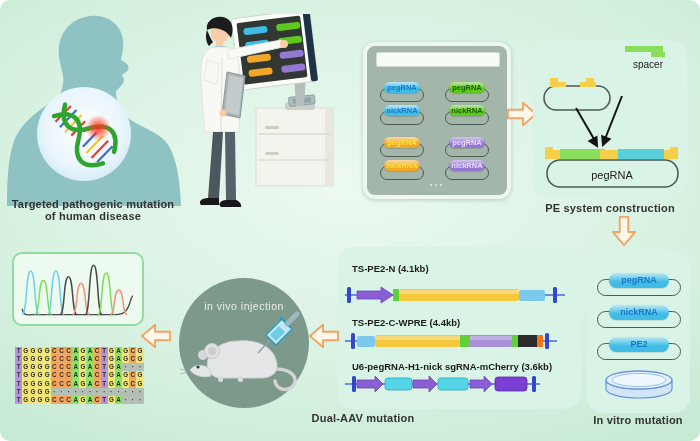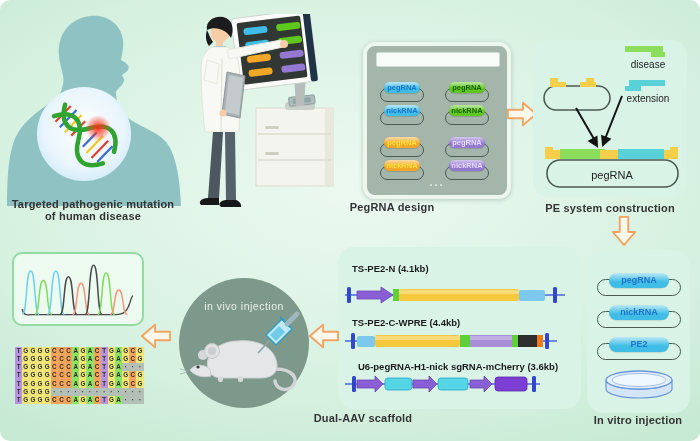--- a/index.html
+++ b/index.html
@@ -160,21 +160,20 @@
         <div class="pill pill-orange" style="left: 17px; top: 91px;">pegRNA</div>
         <div class="plasmid-oval" style="left: 13px; top: 120px;"></div>
         <div class="pill pill-orange" style="left: 17px; top: 114px;">nickRNA</div>
         <div class="plasmid-oval" style="left: 78px; top: 97px;"></div>
         <div class="pill pill-purple" style="left: 82px; top: 91px;">pegRNA</div>
         <div class="plasmid-oval" style="left: 78px; top: 120px;"></div>
         <div class="pill pill-purple" style="left: 82px; top: 114px;">nickRNA</div>
       </div>
     <div id="design-ellipsis">...</div>
   </div>
-  <div class="caption" style="left:312px;top:201px;width:160px;">PegRNA design</div>
 
   <svg class="flow-arrow" style="left:506px;top:99px;" viewBox="0 0 34 30">
     <polygon points="2,10.5 18,10.5 18,3 32,15 18,27 18,19.5 2,19.5"></polygon>
   </svg>
 
   <div class="soft-panel" style="left:533px;top:40px;width:154px;height:157px;"></div>
   <svg class="abs" style="left:538px;top:44px;" width="150" height="150" viewBox="0 0 150 150">
 
     <rect x="6" y="42" width="66" height="24" rx="12" fill="none" style="stroke:var(--oval-stroke)" stroke-width="1.6"></rect>
     <g>
@@ -202,28 +201,21 @@
     </g>
     <rect x="9" y="116" width="131" height="27" rx="13" fill="none" style="stroke:var(--oval-stroke)" stroke-width="1.6"></rect>
     <text x="74" y="135" text-anchor="middle" font-size="11" font-weight="500" fill="#222222">pegRNA</text>
   </svg>
   <div id="construction-legend">
     <div class="legend-item">
       <svg width="50" height="13" viewBox="0 0 50 13">
         <rect x="2" y="1" width="38" height="6" style="fill:var(--spacer)"></rect>
           <rect x="28" y="7" width="14" height="5" style="fill:var(--spacer)"></rect>
       </svg>
-      <span class="legend-label">disease</span>
-    </div>
-    <div class="legend-item">
-      <svg width="50" height="13" viewBox="0 0 50 13">
-        <rect x="6" y="1" width="36" height="6" style="fill:var(--extension)"></rect>
-          <rect x="2" y="7" width="16" height="5" style="fill:var(--extension)"></rect>
-      </svg>
-      <span class="legend-label">extension</span>
+      <span class="legend-label">spacer</span>
     </div>
   </div>
   <div class="caption" style="left:530px;top:202px;width:160px;text-align:center;">PE system construction</div>
 
   <svg class="flow-arrow rot90" style="left:608px;top:216px;" viewBox="0 0 34 30">
     <polygon points="2,10.5 18,10.5 18,3 32,15 18,27 18,19.5 2,19.5"></polygon>
   </svg>
 
   <div class="soft-panel" style="left:587px;top:250px;width:103px;height:163px;">
     <div class="iv-oval" style="left:10px;top:29px;"></div>
@@ -231,21 +223,21 @@
     <div class="iv-oval" style="left:10px;top:61px;"></div>
     <div class="iv-pill" style="left:22px;top:55px;">nickRNA</div>
     <div class="iv-oval" style="left:10px;top:93px;"></div>
     <div class="iv-pill" style="left:22px;top:87px;">PE2</div>
     <svg class="abs" style="left:15px;top:118px;" width="74" height="34" viewBox="0 0 74 34">
       <path d="M 4,12 L 4,21 A 33 9 0 0 0 70,21 L 70,12 A 33 9 0 0 1 4,12 Z" fill="#d3e6f9" stroke="#6a96d8" stroke-width="1.2"></path>
       <ellipse cx="37" cy="12" rx="33" ry="9" fill="#e4f1fc" stroke="#6a96d8" stroke-width="1.3"></ellipse>
       <ellipse cx="37" cy="12" rx="27" ry="6.5" fill="#eef7fe" stroke="#8ab2e4" stroke-width="0.8"></ellipse>
     </svg>
   </div>
-  <div class="caption" style="left:577px;top:414px;width:122px;">In vitro injection</div>
+  <div class="caption" style="left:577px;top:414px;width:122px;">In vitro mutation</div>
 
   <svg class="flow-arrow rot180" style="left:550px;top:323px;" viewBox="0 0 34 30">
     <polygon points="2,10.5 18,10.5 18,3 32,15 18,27 18,19.5 2,19.5"></polygon>
   </svg>
 
   <div class="soft-panel" style="left:338px;top:247px;width:243px;height:162px;"></div>
   <div class="construct-title" style="left:352px;top:263px;text-align:center;">TS-PE2-N (4.1kb)</div>
   <svg class="abs" style="left:343px;top:282px;" width="235" height="22" viewBox="0 0 235 22">
     <line x1="2" y1="13" x2="222" y2="13" style="stroke:var(--construct-line)" stroke-width="1.5"></line>
     <rect x="4" y="5" width="4" height="16" rx="1.5" style="fill:var(--itr)"></rect>
@@ -264,33 +256,33 @@
     <rect x="32" y="7" width="85" height="12" rx="2" style="fill:var(--cds-yellow)"></rect>
     <rect x="32" y="8" width="85" height="4" fill="#ffffff" opacity="0.32"></rect>
     <rect x="117" y="7" width="10" height="12" style="fill:var(--seg-green)"></rect>
     <rect x="127" y="7" width="42" height="12" style="fill:var(--seg-purple)"></rect>
     <rect x="127" y="8" width="42" height="4" fill="#ffffff" opacity="0.28"></rect>
     <rect x="169" y="7" width="6" height="12" style="fill:var(--seg-green)"></rect>
     <rect x="175" y="7" width="19" height="12" style="fill:var(--seg-black)"></rect>
     <rect x="194" y="7" width="6" height="12" style="fill:var(--seg-orange)"></rect>
     <rect x="202" y="5" width="4" height="16" rx="1.5" style="fill:var(--itr)"></rect>
   </svg>
-  <div class="construct-title" style="left:352px;top:361px;margin-left:6px;">U6-pegRNA-H1-nick sgRNA-mCherry (3.6kb)</div>
+  <div class="construct-title" style="left:352px;top:361px;">U6-pegRNA-H1-nick sgRNA-mCherry (3.6kb)</div>
   <svg class="abs" style="left:343px;top:371px;" width="235" height="22" viewBox="0 0 235 22">
     <line x1="2" y1="13" x2="197" y2="13" style="stroke:var(--construct-line)" stroke-width="1.5"></line>
     <rect x="9" y="5" width="4" height="16" rx="1.5" style="fill:var(--itr)"></rect>
     <polygon points="14,9 32,9 32,5 40,13 32,21 32,17 14,17" style="fill:var(--promoter)" stroke="#6a44b4" stroke-width="0.8"></polygon>
     <rect x="42" y="7" width="27" height="12" rx="3" style="fill:var(--rna-cyan)" stroke="#2aa6c6" stroke-width="0.8"></rect>
     <polygon points="70,9 86,9 86,5 94,13 86,21 86,17 70,17" style="fill:var(--promoter)" stroke="#6a44b4" stroke-width="0.8"></polygon>
     <rect x="95" y="7" width="30" height="12" rx="3" style="fill:var(--rna-cyan)" stroke="#2aa6c6" stroke-width="0.8"></rect>
     <polygon points="127,9 141,9 141,5 149,13 141,21 141,17 127,17" style="fill:var(--promoter)" stroke="#6a44b4" stroke-width="0.8"></polygon>
     <rect x="152" y="6" width="32" height="14" rx="3" style="fill:var(--mcherry)" stroke="#5a28a8" stroke-width="0.8"></rect>
     <rect x="189" y="5" width="4" height="16" rx="1.5" style="fill:var(--itr)"></rect>
   </svg>
-  <div class="caption" style="left:293px;top:412px;width:140px;">Dual-AAV scaffold</div>
+  <div class="caption" style="left:293px;top:412px;width:140px;">Dual-AAV mutation</div>
 
   <svg class="flow-arrow rot180" style="left:308px;top:321px;" viewBox="0 0 34 30">
     <polygon points="2,10.5 18,10.5 18,3 32,15 18,27 18,19.5 2,19.5"></polygon>
   </svg>
 
   <svg class="abs" style="left:178px;top:277px;" width="132" height="132" viewBox="0 0 132 132">
     <circle cx="66" cy="66" r="65" style="fill:var(--mouse-circle)"></circle>
     <text x="66" y="33" text-anchor="middle" font-size="10.5" fill="#e9efe9" letter-spacing="0.5">in vivo injection</text>
     <g>
       <path d="M 98,92 C 114,92 122,102 114,110 C 108,115 98,112 97,104" fill="none" stroke="#d2d4d6" stroke-width="3.5" stroke-linecap="round"></path>

